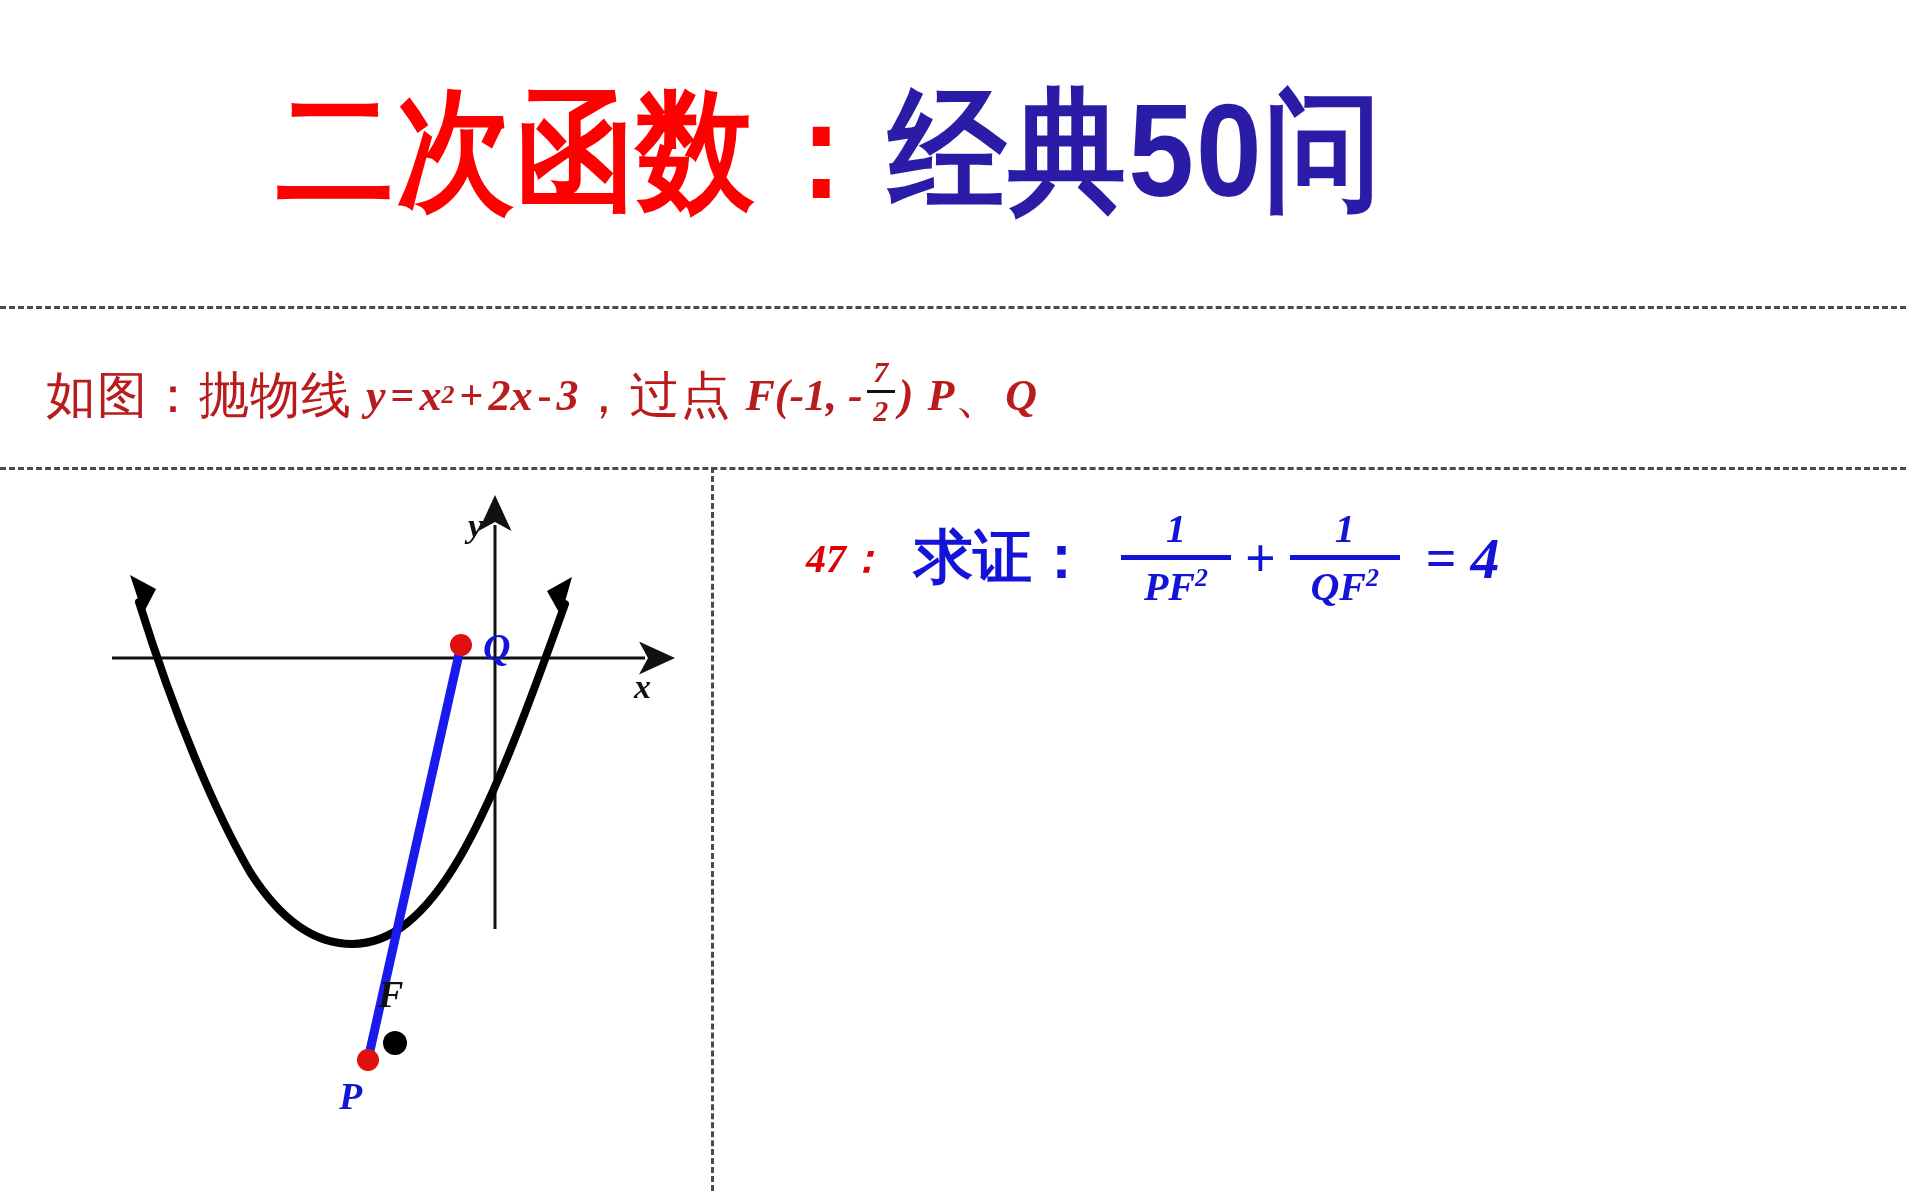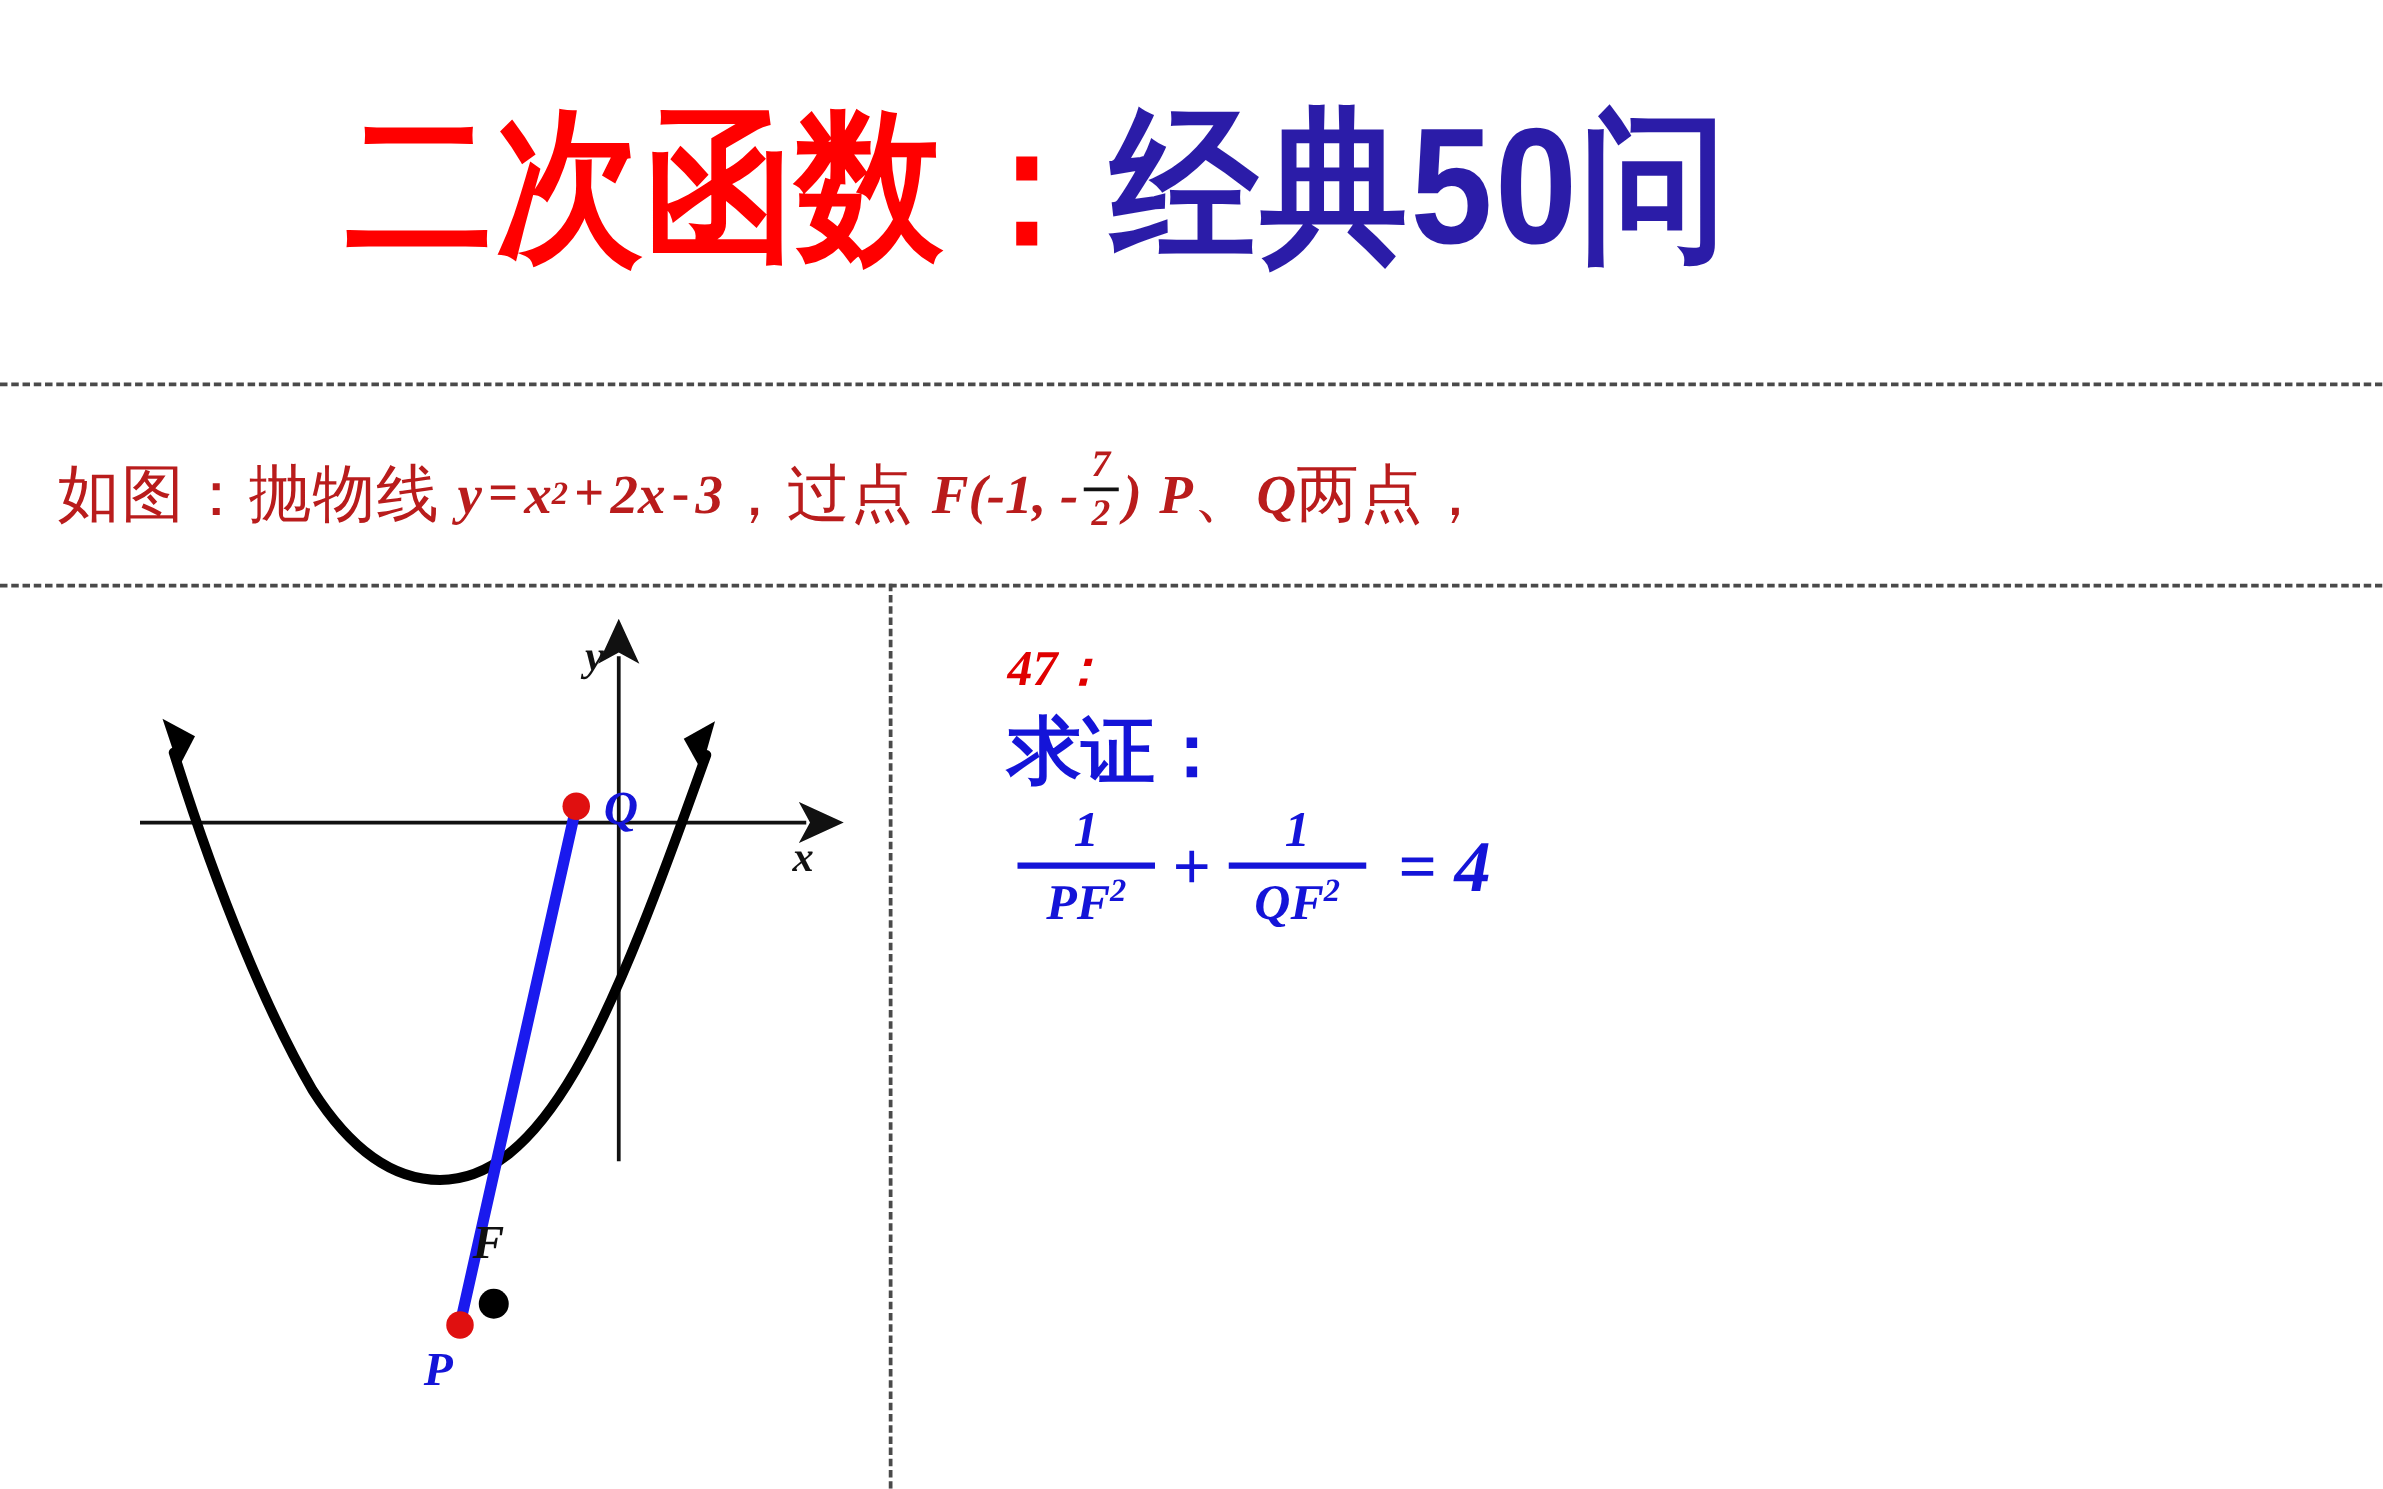--- a/index.html
+++ b/index.html
@@ -61,21 +61,21 @@
   }
   .frac .bar{ width:28px; height:3px; background:#111; margin:2px 0; }
   .sp{ display:inline-block; width:14px; }
 
   
   .panel-right{
     position:absolute; left:711px; top:467px; width:1195px; height:724px;
   }
   .q-row{
     position:absolute; left:95px; top:40px;
-    display:flex; white-space:nowrap;flex-direction:column;
+    display:flex; align-items:center; white-space:nowrap;
   }
   .q-num{
     color:#e00000; font-style:italic; font-weight:bold; font-size:40px;
     font-family:"Liberation Serif", serif; margin-right:28px;
   }
   .q-label{
     color:#1414d8; font-weight:bold; font-size:59px;
     font-family:Liberation Mono, monospace; margin-right:22px;
   }
   .q-math{
@@ -138,21 +138,20 @@
   <span class="frac">
     <span class="num">7</span>
     <span class="bar"></span>
     <span class="den">2</span>
   </span>
   <span class="mathv">)</span>
   <span class="sp"></span>
   <span class="mathv">P</span>
   <span class="cn">、</span>
   <span class="mathv">Q</span>
-  <span class="cn">两点，</span>
 </div>
 
 <div class="panel-left">
   <svg class="graph-svg" width="711" height="724" viewBox="0 0 711 724">
     <defs>
       <marker id="arw" markerWidth="13" markerHeight="13" refX="2" refY="5.5" orient="auto">
         <path d="M0,0 L12,5.5 L0,11 L3,5.5 Z" fill="#111"></path>
       </marker>
       <marker id="arwc" markerWidth="12" markerHeight="12" refX="2" refY="5" orient="auto">
         <path d="M0,0 L11,5 L0,10 L3,5 Z" fill="#000"></path>

